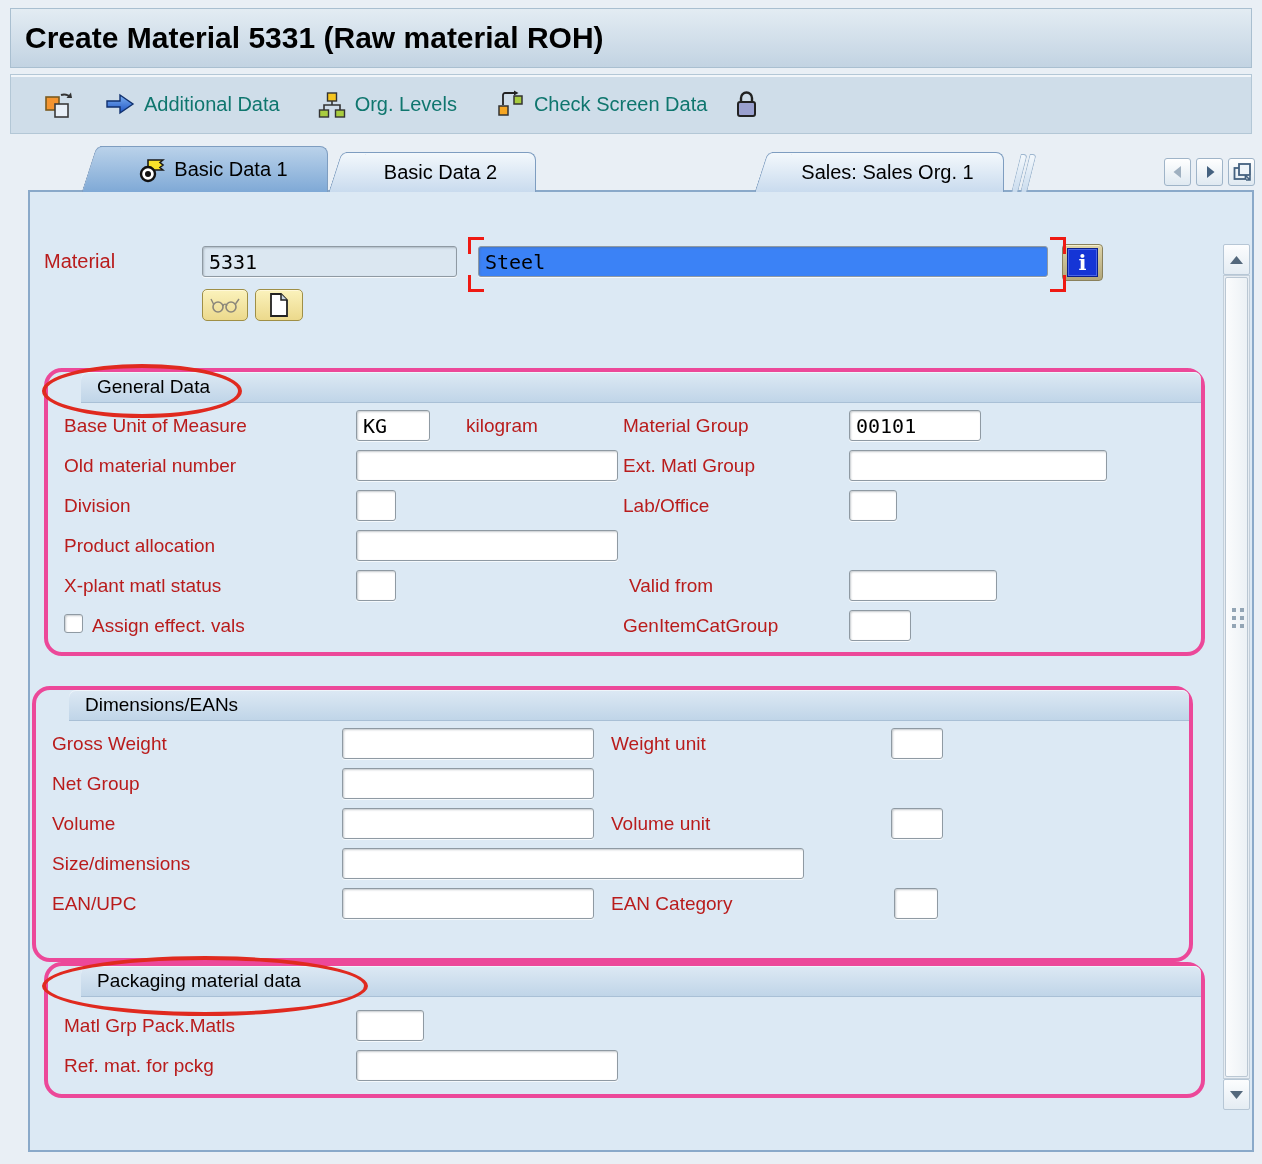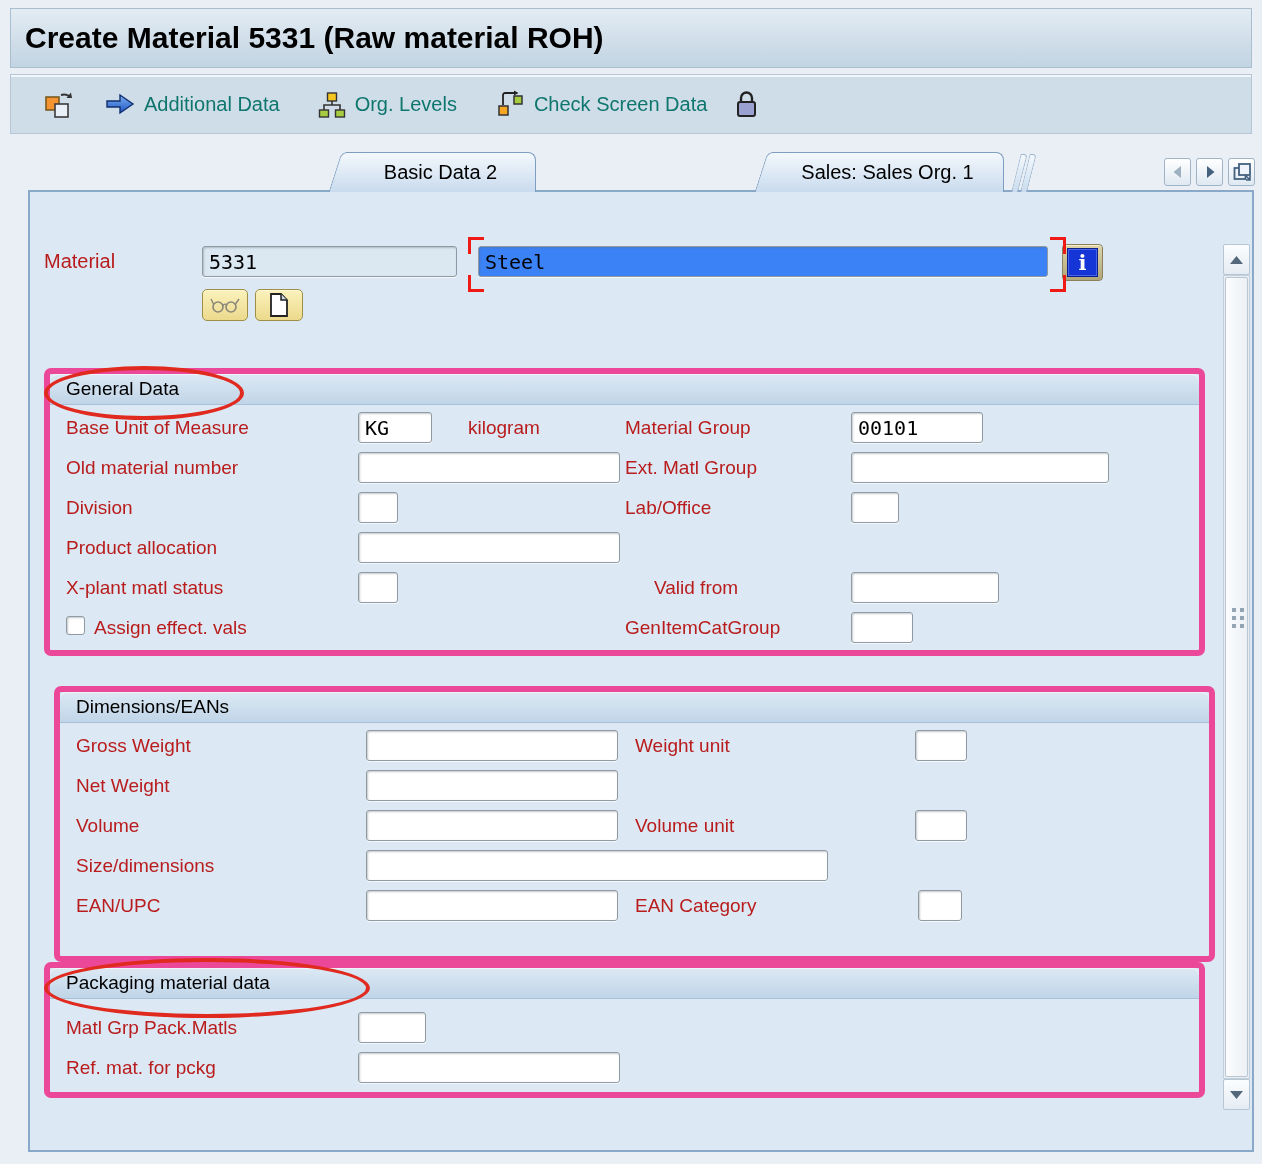--- a/index.html
+++ b/index.html
@@ -35,21 +35,21 @@
   .panel{position:absolute;left:28px;top:190px;width:1226px;height:962px;box-sizing:border-box;
     background:#dce9f4;border:2px solid #8aa9c9;}
 
   .lbl{position:absolute;font-size:19px;line-height:31px;white-space:nowrap;color:#b91c1c;}
   .fld{position:absolute;height:31px;box-sizing:border-box;background:#fff;border:1px solid #8f9aa3;border-radius:3px;
     box-shadow:inset 1px 1px 2px rgba(90,100,110,.35),0 1px 0 rgba(255,255,255,.7);
     font-family:"DejaVu Sans Mono",monospace;font-size:20px;padding:0 6px;color:#000;outline:none;}
   .fld.ro{background:#dbe7f1;}
   .fld.hl{background:#3b82f6;}
 
-  .groupbox{position:absolute;box-sizing:border-box;border:6px solid #ec4899;border-radius:7px;background:#dce9f4;}
+  .groupbox{position:absolute;box-sizing:border-box;border:4px solid #ec4899;border-radius:18px;background:#dce9f4;padding-left:33px;}
   .gb-header{height:30px;background:linear-gradient(#dde9f4,#c0d5e8);border-bottom:1px solid #a9c0d6;
     border-radius:7px 7px 0 0;box-shadow:inset 0 1px 0 #eef5fa;position:relative;}
   .gb-title{position:absolute;left:16px;top:0;line-height:30px;font-size:19px;color:#000;}
 
   .red-ellipse{position:absolute;border:4px solid #e02a1f;border-radius:50%;pointer-events:none;z-index:6;}
   .bracket{position:absolute;width:13px;height:14px;z-index:5;}
   .bk-tl{border-left:3px solid #ef1a13;border-top:3px solid #ef1a13;}
   .bk-bl{border-left:3px solid #ef1a13;border-bottom:3px solid #ef1a13;}
   .bk-tr{border-right:3px solid #ef1a13;border-top:3px solid #ef1a13;}
   .bk-br{border-right:3px solid #ef1a13;border-bottom:3px solid #ef1a13;}
@@ -129,20 +129,28 @@
     </button>
     <button class="tbbtn" style="margin-left:26px">
       <svg width="27" height="30" viewBox="0 0 27 30">
         <path d="M8 14 V9 a5.5 5.5 0 0 1 11 0 v5" fill="none" stroke="#222" stroke-width="2.4"></path>
         <rect x="5" y="13" width="17" height="14" rx="2" fill="#9aa0cf" stroke="#222" stroke-width="2"></rect>
       </svg>
     </button>
   </div>
 
   <div class="tabstrip">
+    <div class="tab active" style="left:72px;width:228px">
+      <svg width="26" height="26" viewBox="0 0 26 26">
+        <polygon points="9,3 24,3 21,5.5 24,8 21,10.5 24,13 9,13" fill="#f8e12a" stroke="#1a1a1a" stroke-width="1.6"></polygon>
+        <circle cx="9" cy="17" r="7" fill="#fff" stroke="#111" stroke-width="2.4"></circle>
+        <circle cx="9" cy="17" r="3" fill="#111"></circle>
+      </svg>
+      <span>Basic Data 1</span>
+    </div>
     <div class="tab" style="left:318px;width:190px">
       <span>Basic Data 2</span>
     </div>
     <div class="tab" style="left:744px;width:232px">
       <span>Sales: Sales Org. 1</span>
     </div>
     <div class="tabstack" style="left:988px;width:22px">
       <span style="left:0"></span>
         <span style="left:9px"></span>
     </div>
@@ -213,40 +221,40 @@
       <span class="lbl" style="left:16px;top:118px">Division</span>
       <input class="fld" style="left: 308px; top: 118px; width: 40px;">
       <span class="lbl" style="left:575px;top:118px">Lab/Office</span>
       <input class="fld" style="left: 801px; top: 118px; width: 48px;">
 
       <span class="lbl" style="left:16px;top:158px">Product allocation</span>
       <input class="fld" style="left: 308px; top: 158px; width: 262px;">
 
       <span class="lbl" style="left:16px;top:198px">X-plant matl status</span>
       <input class="fld" style="left: 308px; top: 198px; width: 40px;">
-      <span class="lbl" style="left:604px;top:198px">Valid from</span>
+      <span class="lbl" style="left:581px;top:198px">Valid from</span>
       <input class="fld" style="left: 801px; top: 198px; width: 148px;">
 
       <input type="checkbox" class="checkbox" style="left: 16px; top: 242px;">
       <span class="lbl" style="left:44px;top:238px">Assign effect. vals</span>
       <span class="lbl" style="left:575px;top:238px">GenItemCatGroup</span>
       <input class="fld" style="left: 801px; top: 238px; width: 62px;">
     </div>
 
-    <div class="groupbox" style="left:24px;top:494px;width:1161px;height:276px">
+    <div class="groupbox" style="left:2px;top:494px;width:1161px;height:276px">
       <div class="gb-header">
         <span class="gb-title">Dimensions/EANs</span>
       </div>
 
       <span class="lbl" style="left:16px;top:38px">Gross Weight</span>
       <input class="fld" style="left: 306px; top: 38px; width: 252px;">
       <span class="lbl" style="left:575px;top:38px">Weight unit</span>
       <input class="fld" style="left: 855px; top: 38px; width: 52px;">
 
-      <span class="lbl" style="left:16px;top:78px">Net Weight</span>
+      <span class="lbl" style="left:16px;top:78px">Net Group</span>
       <input class="fld" style="left: 306px; top: 78px; width: 252px;">
 
       <span class="lbl" style="left:16px;top:118px">Volume</span>
       <input class="fld" style="left: 306px; top: 118px; width: 252px;">
       <span class="lbl" style="left:575px;top:118px">Volume unit</span>
       <input class="fld" style="left: 855px; top: 118px; width: 52px;">
 
       <span class="lbl" style="left:16px;top:158px">Size/dimensions</span>
       <input class="fld" style="left: 306px; top: 158px; width: 462px;">
 

